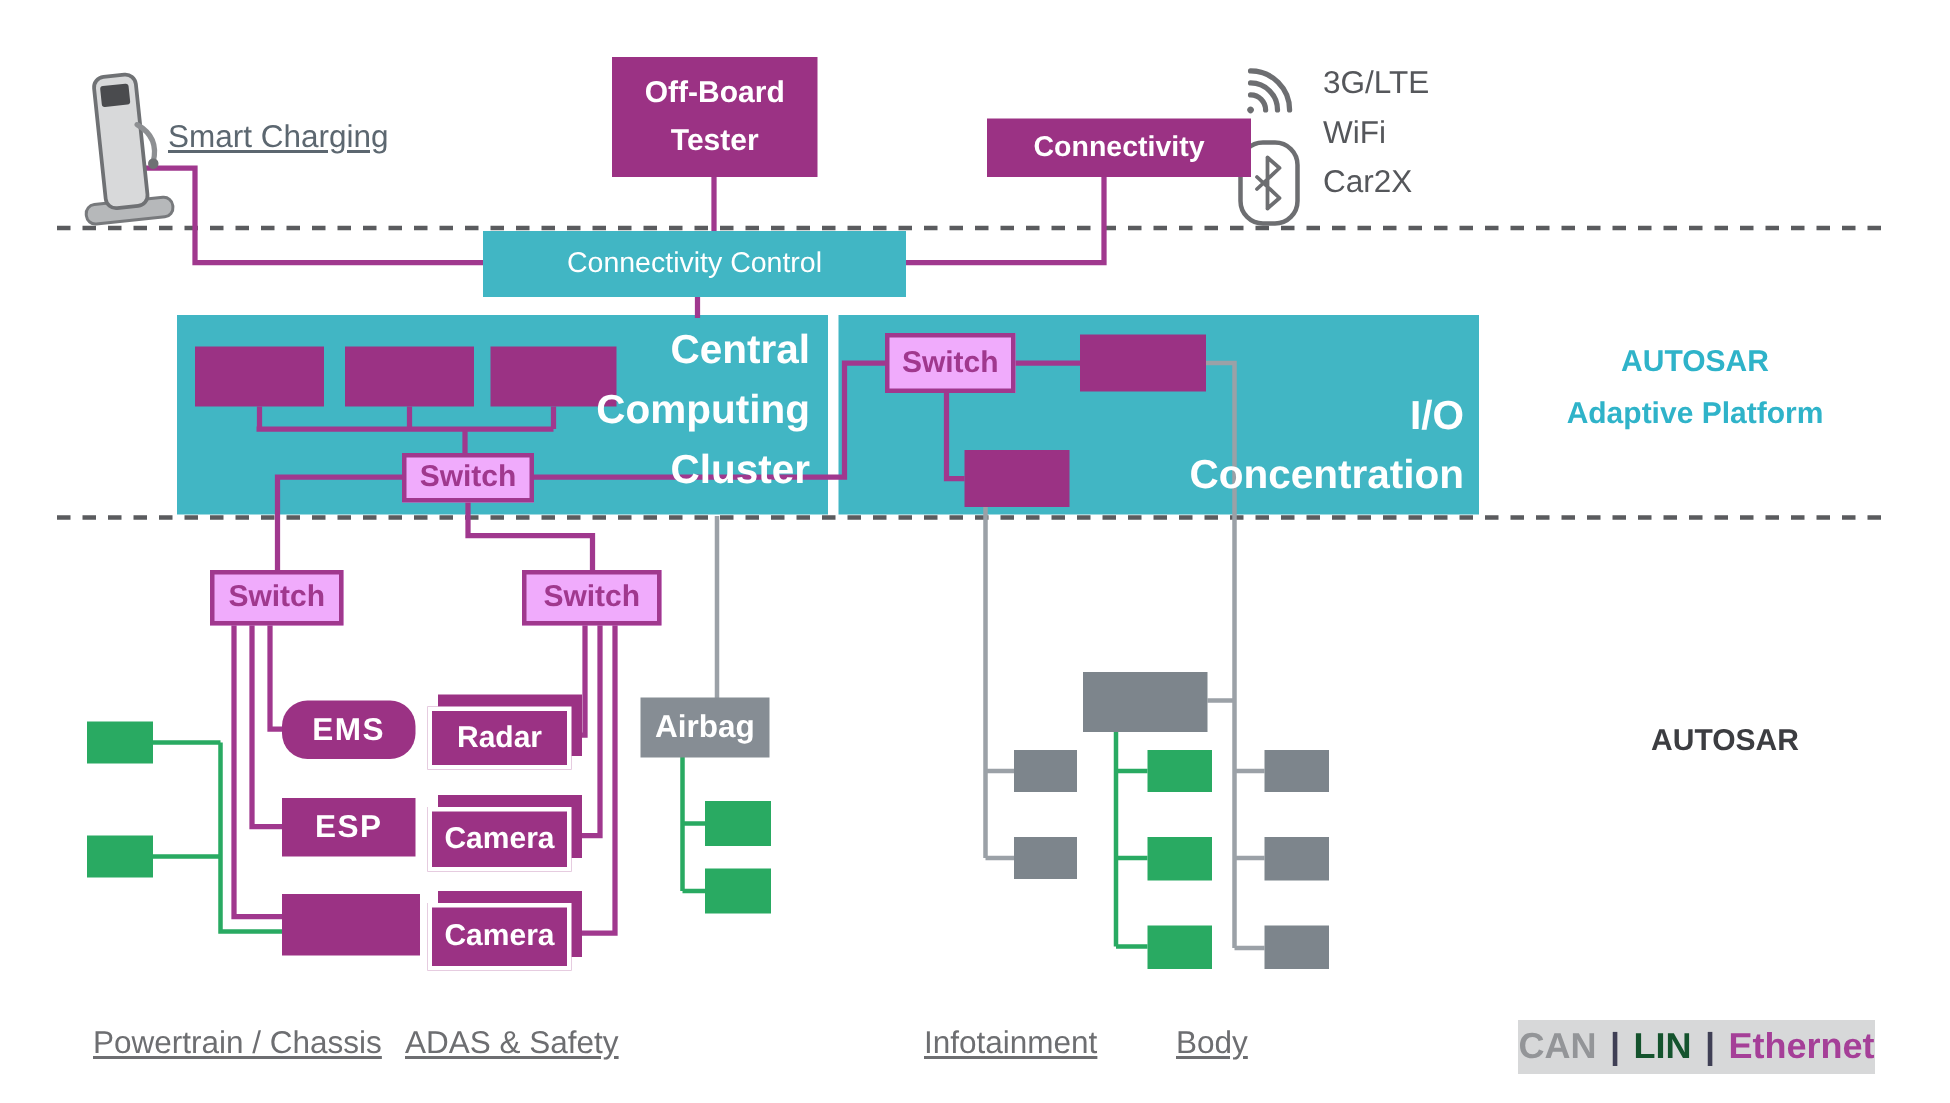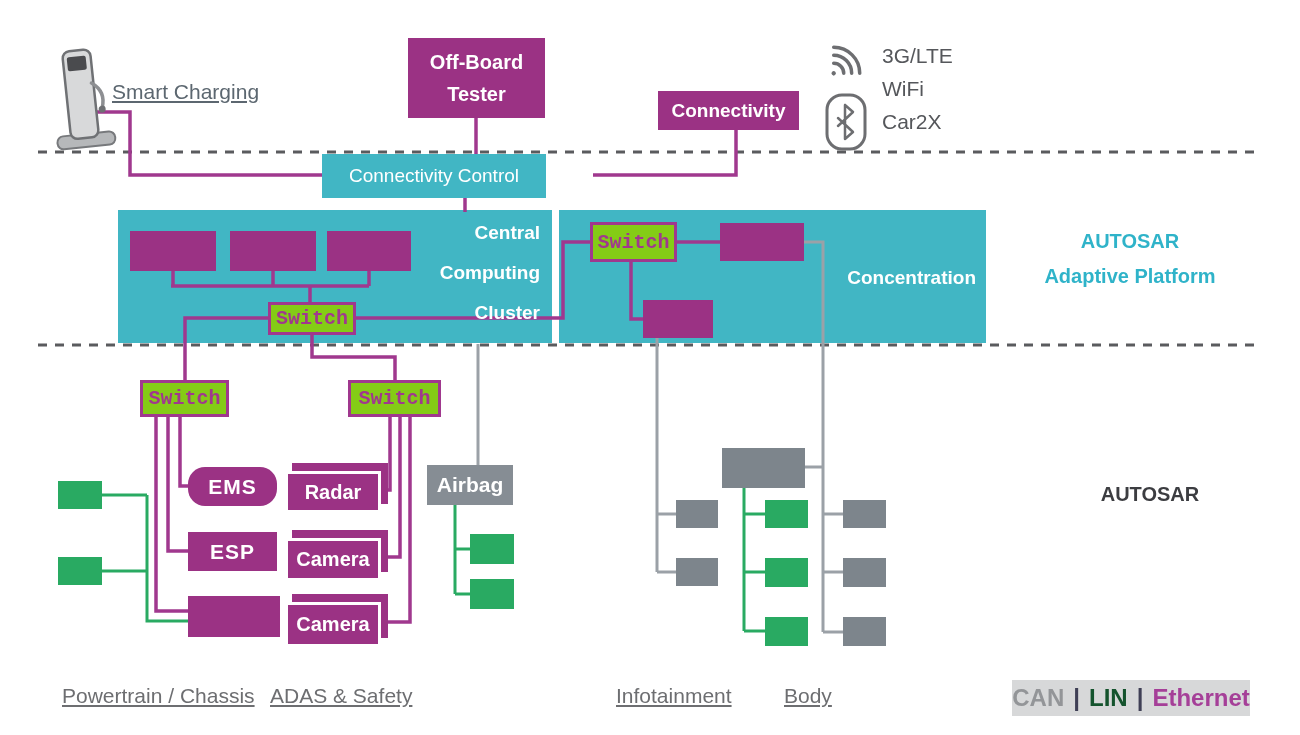--- a/index.html
+++ b/index.html
@@ -5,26 +5,26 @@
   html,body{margin:0;padding:0;background:#fff;}
   .canvas{position:relative;width:1300px;height:735px;background:#ffffff;
           font-family:"Liberation Sans",sans-serif;overflow:hidden;}
   svg.lines{position:absolute;left:0;top:0;z-index:1;}
   .platform{position:absolute;background:#41b6c4;z-index:0;}
   .box{position:absolute;z-index:2;box-sizing:border-box;display:flex;
        align-items:center;justify-content:center;text-align:right;}
   .m{background:#9b3284;}
   .m-lbl{color:#fff;font-weight:700;}
   .stackf{background:#9b3284;border:3px solid #ffffff;color:#fff;font-weight:600;font-size:20px;}
-  .switch{background:#84cc16;border:3px solid #a0388e;color:#a0388e;
-          font-size:20px;font-weight:600;font-family:Liberation Mono, monospace;}
+  .switch{background:#f0abfc;border:3px solid #a0388e;color:#a0388e;
+          font-size:20px;font-weight:600;}
   .teal-box{background:#41b6c4;color:#fff;}
   .gray{background:#7d858c;}
   .green{background:#29aa62;}
-  .teal-head{position:absolute;z-index:2;color:#fff;font-size:19px;font-weight:600;
+  .teal-head{position:absolute;z-index:2;color:#fff;font-size:27px;font-weight:600;
              line-height:40px;text-align:right;}
   .side-label{position:absolute;z-index:2;font-size:20px;font-weight:700;
               text-align:center;line-height:35px;}
   .adaptive-c{color:#2fb3c9;}
   .classic-c{color:#3c3d41;}
   .sec-label{position:absolute;z-index:2;color:#6d6e71;font-size:21px;font-weight:500;text-decoration:underline;}
   .radio-labels{position:absolute;z-index:2;color:#55575b;font-size:21px;
                 font-weight:500;line-height:33px;}
   .legend{position:absolute;z-index:2;background:#d7d8d9;display:flex;align-items:center;
           justify-content:center;gap:9px;font-size:24px;font-weight:700;}
@@ -104,47 +104,48 @@
     </g>
   </svg>
 
   <div class="sec-label" style="left:112px;top:80px;color:#5c6770;">Smart Charging</div>
 
   <div class="box m m-lbl" style="left:408px;top:38px;width:137px;height:80px;flex-direction:column;font-size:20px;line-height:32px;">
     <div>Off-Board</div>
     <div>Tester</div>
   </div>
 
-  <div class="box m m-lbl" style="left:658px;top:79px;width:141px;height:39px;font-size:19px;margin-top:12px;">Connectivity</div>
+  <div class="box m m-lbl" style="left:658px;top:79px;width:176px;height:39px;font-size:19px;">Connectivity</div>
 
   <div class="radio-labels" style="left:882px;top:39px;">
     <div>3G/LTE</div>
     <div>WiFi</div>
     <div>Car2X</div>
   </div>
 
-  <div class="box teal-box" style="left:322px;top:154px;width:224px;height:44px;font-size:19px;font-weight:500;">Connectivity Control</div>
+  <div class="box teal-box" style="left:322px;top:154px;width:282px;height:44px;font-size:19px;font-weight:500;">Connectivity Control</div>
 
   <div class="box m" style="left:130px;top:231px;width:86px;height:40px;"></div>
   <div class="box m" style="left:230px;top:231px;width:86px;height:40px;"></div>
   <div class="box m" style="left:327px;top:231px;width:84px;height:40px;"></div>
 
   <div class="box switch" style="left:268px;top:302px;width:88px;height:33px;">Switch</div>
 
   <div class="teal-head" style="left:340px;top:213px;width:200px;">
     <div>Central</div>
     <div>Computing</div>
     <div>Cluster</div>
   </div>
 
   <div class="box switch" style="left:590px;top:222px;width:87px;height:40px;">Switch</div>
   <div class="box m" style="left:720px;top:223px;width:84px;height:38px;"></div>
   <div class="box m" style="left:643px;top:300px;width:70px;height:38px;"></div>
 
   <div class="teal-head" style="left:660px;top:258px;width:316px;line-height:39px;">
+    <div>I/O</div>
     <div>Concentration</div>
   </div>
 
   <div class="side-label adaptive-c" style="left:1030px;top:224px;width:200px;">
     <div>AUTOSAR</div>
     <div>Adaptive Platform</div>
   </div>
 
   <div class="box switch" style="left:140px;top:380px;width:89px;height:37px;">Switch</div>
   <div class="box switch" style="left:348px;top:380px;width:93px;height:37px;">Switch</div>

